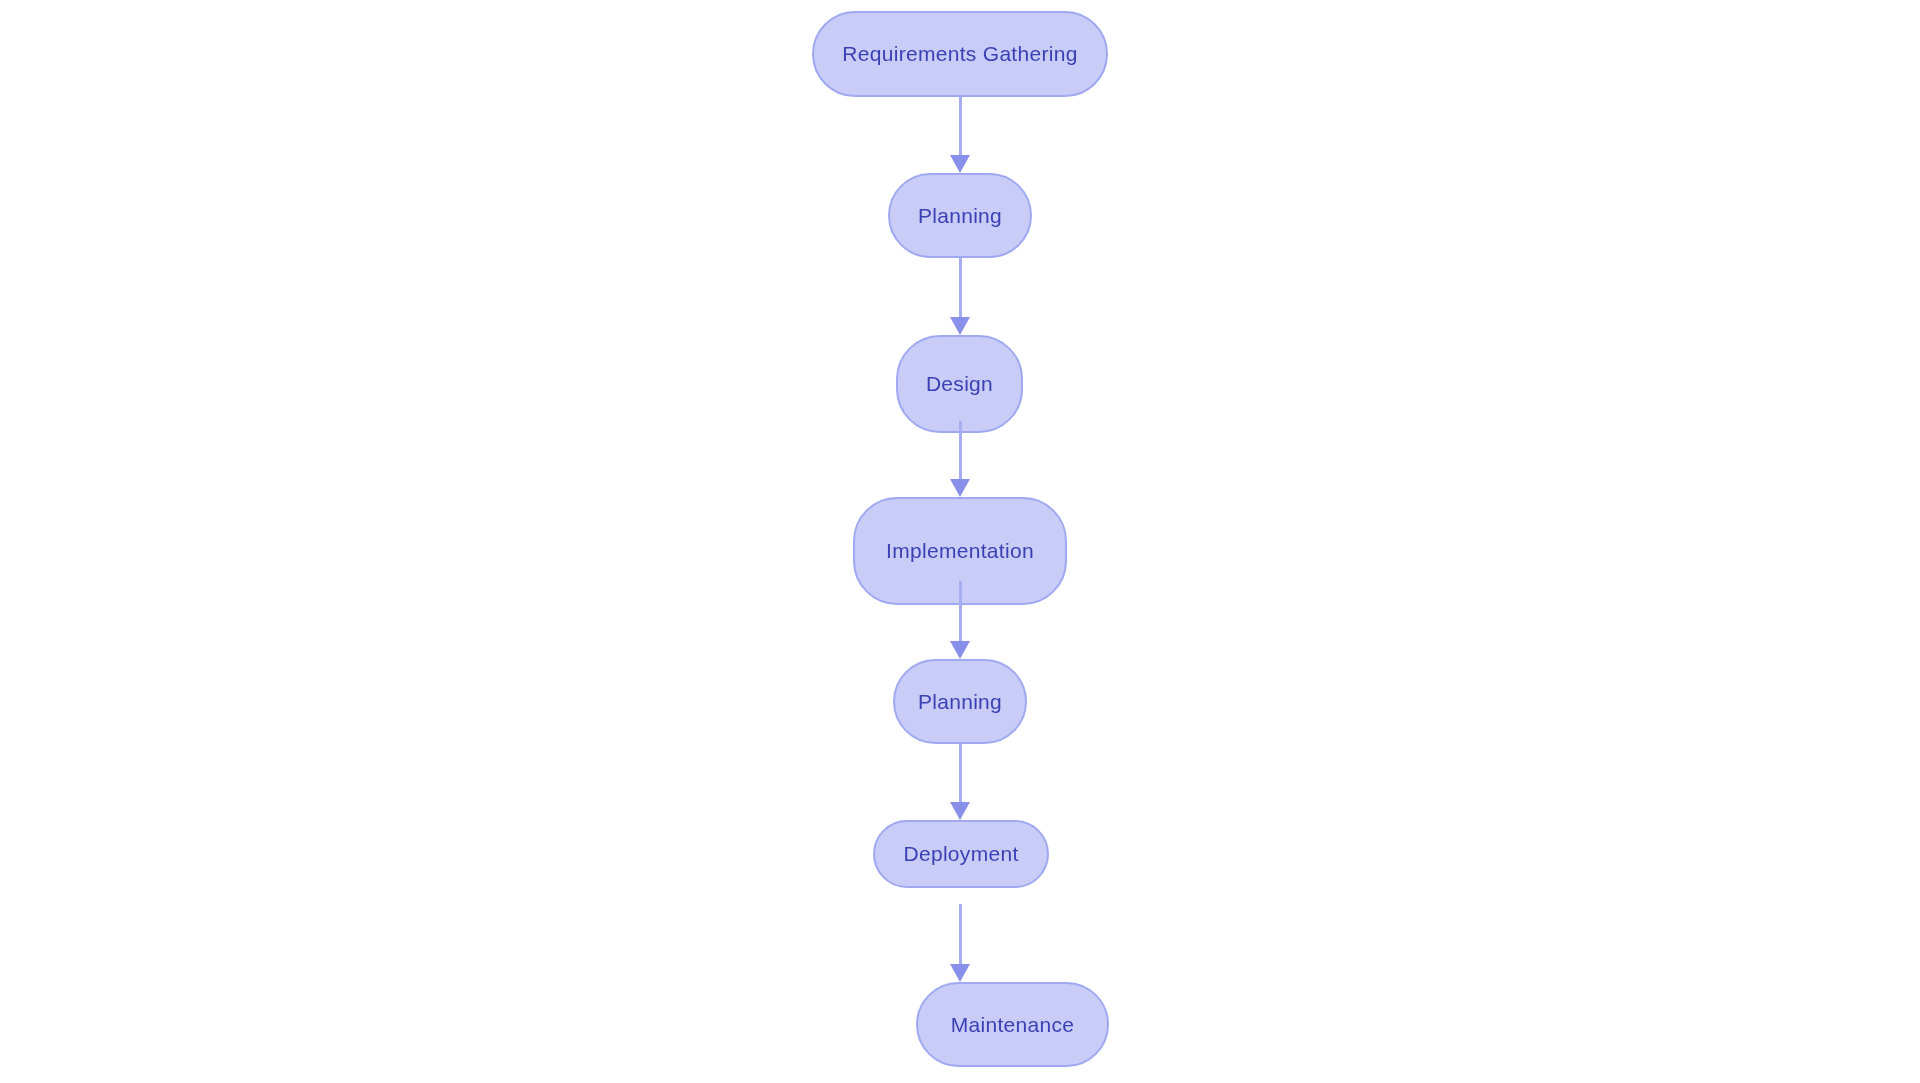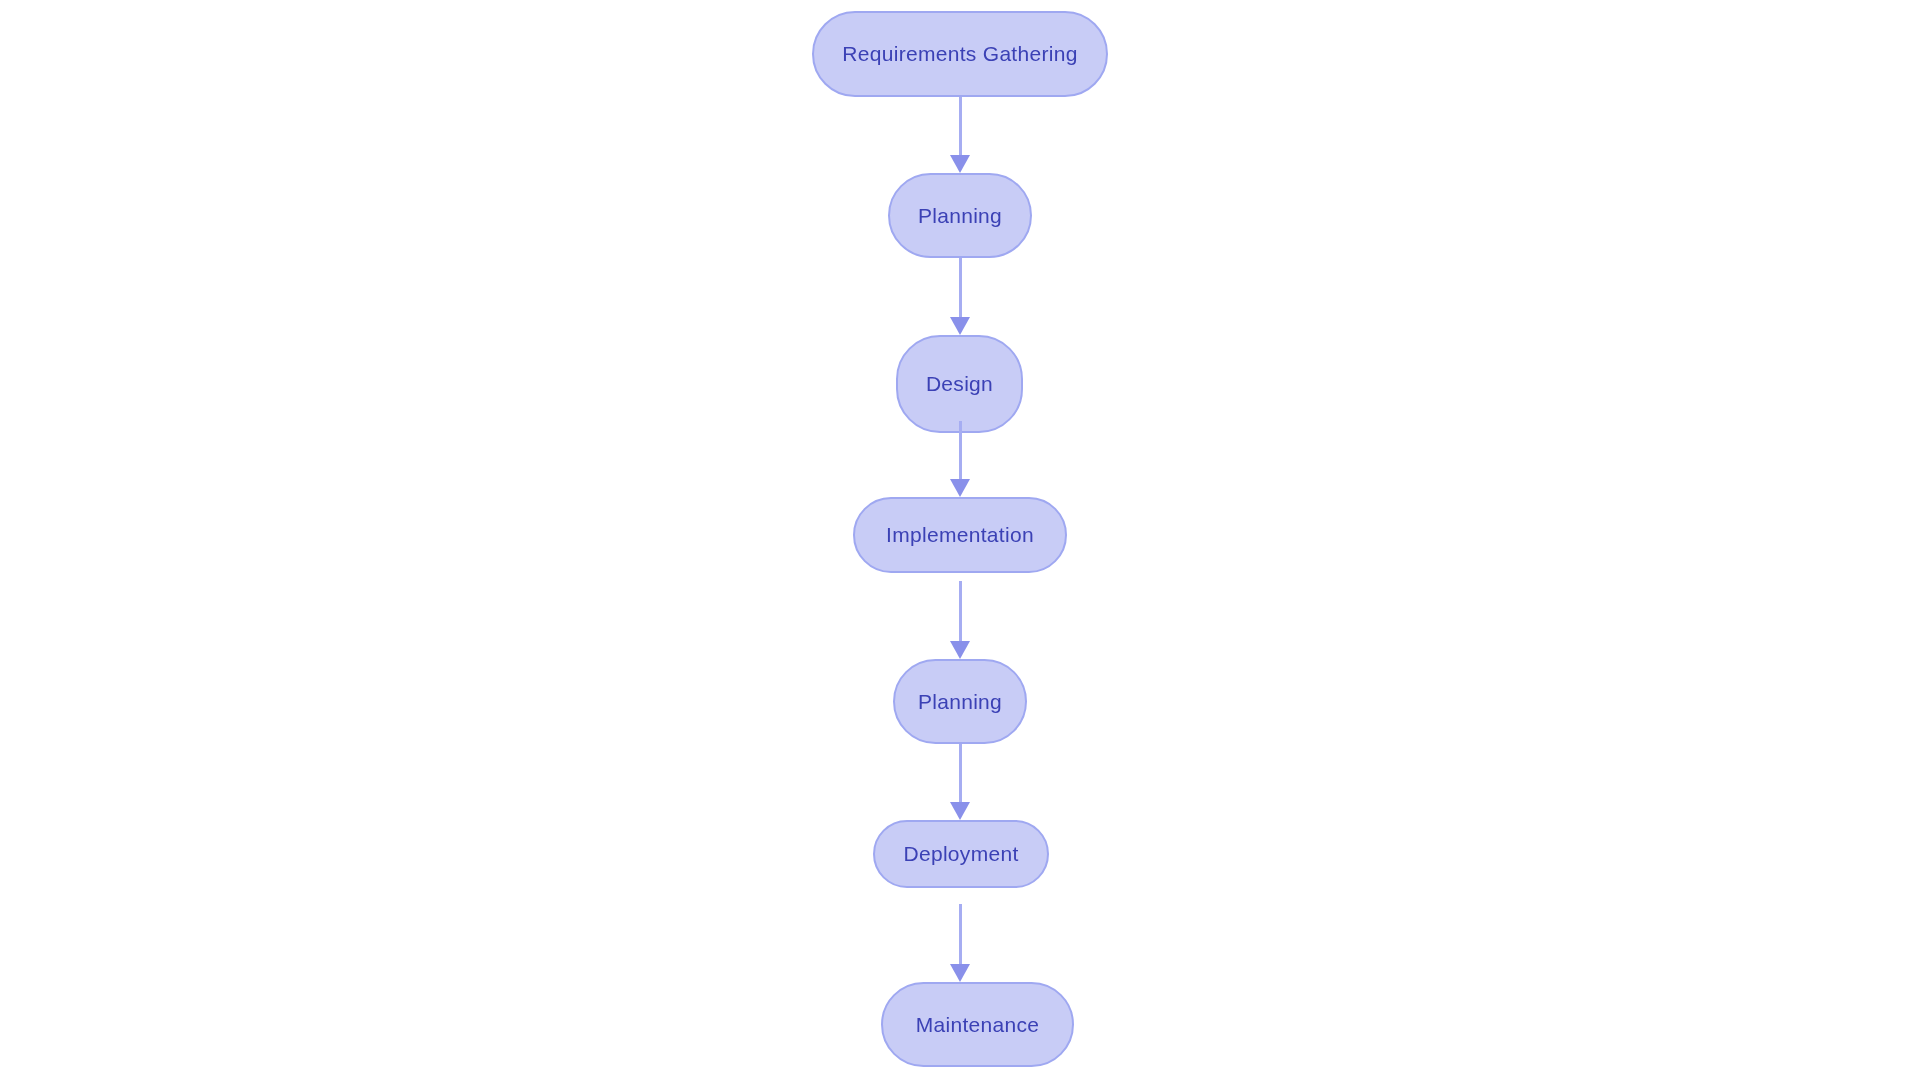--- a/index.html
+++ b/index.html
@@ -34,24 +34,24 @@
     letter-spacing: 0.3px;
     display: flex;
     align-items: center;
     justify-content: center;
     text-align: center;
     white-space: nowrap;
   }
   .n1 { left: 812px; top:  11px; width: 296px; height: 86px; }
   .n2 { left: 888px; top: 173px; width: 144px; height: 85px; }
   .n3 { left: 896px; top: 335px; width: 127px; height: 98px; }
-  .n4 { left: 853px; top: 497px; width: 214px; height: 76px; }
+  .n4 { left: 853px; top: 497px; width: 214px; height: 108px; }
   .n5 { left: 893px; top: 659px; width: 134px; height: 85px; }
   .n6 { left: 873px; top: 820px; width: 176px; height: 68px; }
-  .n7 { left: 881px; top: 982px; width: 193px; height: 85px; }
+  .n7 { left: 916px; top: 982px; width: 193px; height: 85px; }
 
   .arrow {
     position: absolute;
     left: 950px;            
     width: 20px;
     display: flex;
     flex-direction: column;
     align-items: center;
   }
   .arrow .shaft {

